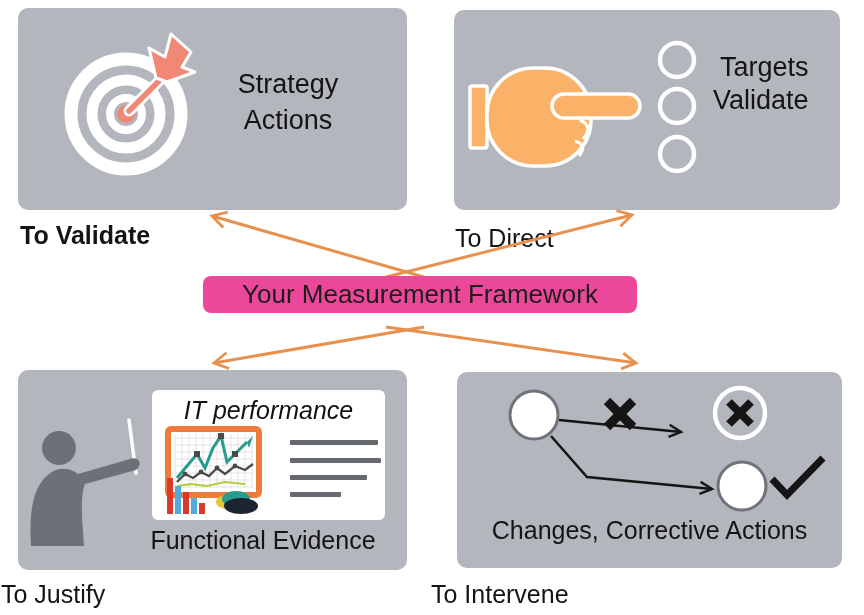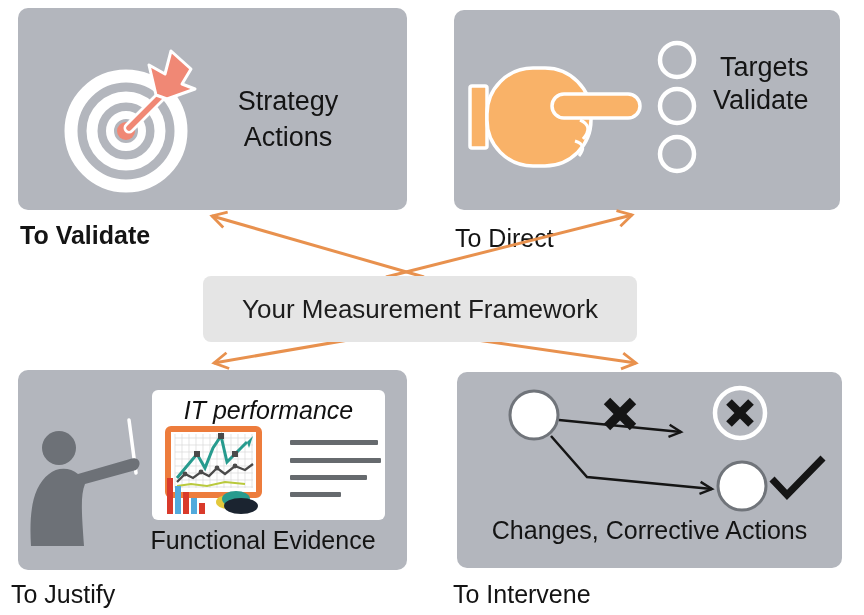--- a/index.html
+++ b/index.html
@@ -3,21 +3,21 @@
 <meta charset="utf-8">
 <style>
   html,body{margin:0;padding:0;background:#fff;}
   .canvas{
     position:relative;width:864px;height:615px;background:#ffffff;overflow:hidden;
     font-family:"Liberation Sans", sans-serif;color:#161616;
   }
   .gray-box{position:absolute;background:#b3b6bd;border-radius:10px;z-index:1;}
   .tag{position:absolute;font-size:25px;color:#141414;z-index:2;white-space:nowrap;}
   .center-box{
-    position:absolute;left:203px;top:276px;width:434px;height:66px;background:#e5e5e5;
+    position:absolute;left:203px;top:276px;width:434px;height:37px;background:#ec4899;
     border-radius:8px;display:flex;align-items:center;justify-content:center;
     font-size:26px;color:#1d1d1d;z-index:3;white-space:nowrap;
   }
   .quad-title{position:absolute;font-size:27px;color:#141414;z-index:2;}
   #tl-title{left:195px;top:58px;width:150px;text-align:center;line-height:36px;}
   #tr-title{left:259px;top:41px;text-align:right;line-height:33px;}
   .abs-svg{position:absolute;z-index:2;}
   .overlay-arrows{position:absolute;left:0;top:0;z-index:2;pointer-events:none;}
   
   .card{
@@ -43,42 +43,42 @@
 
 <div class="canvas">
 
   <div class="gray-box" style="left:18px;top:8px;width:389px;height:202px;"></div>
   <div class="gray-box" style="left:454px;top:10px;width:386px;height:200px;"></div>
   <div class="gray-box" style="left:18px;top:370px;width:389px;height:200px;"></div>
   <div class="gray-box" style="left:457px;top:372px;width:385px;height:196px;"></div>
 
   <div class="tag" style="left:20px;top:221px;font-weight:bold;">To Validate</div>
   <div class="tag" style="left:455px;top:224px;">To Direct</div>
-  <div class="tag" style="left:11px;top:580px;">To Justify</div>
-  <div class="tag" style="left:453px;top:580px;text-align:right;">To Intervene</div>
+  <div class="tag" style="left:1px;top:580px;">To Justify</div>
+  <div class="tag" style="left:431px;top:580px;text-align:right;">To Intervene</div>
 
   <svg class="overlay-arrows" width="864" height="615" viewBox="0 0 864 615">
     <defs>
       <marker id="ah-or" markerUnits="userSpaceOnUse" markerWidth="22" markerHeight="22" refX="18" refY="11" orient="auto">
         <path d="M4,3 L18,11 L4,19" fill="none" stroke="#e8914e" stroke-width="2.8"></path>
       </marker>
     </defs>
     <g stroke="#e8914e" stroke-width="3" fill="none">
       <line x1="424" y1="277" x2="212" y2="216" marker-end="url(#ah-or)"></line>
       <line x1="386" y1="277" x2="632" y2="215" marker-end="url(#ah-or)"></line>
       <line x1="424" y1="327" x2="214" y2="363" marker-end="url(#ah-or)"></line>
       <line x1="386" y1="327" x2="636" y2="363" marker-end="url(#ah-or)"></line>
     </g>
   </svg>
 
   <div class="center-box">
     <span>Your Measurement Framework</span>
   </div>
 
-  <div style="position:absolute;left:18px;top:8px;width:389px;height:202px;z-index:2;margin-top:17px;">
+  <div style="position:absolute;left:18px;top:8px;width:389px;height:202px;z-index:2;">
     <svg class="abs-svg" style="left:28px;top:18px;" width="170" height="175" viewBox="0 0 170 175">
       <g fill="none" stroke="#ffffff">
         <circle cx="80" cy="88" r="55" stroke-width="13"></circle>
         <circle cx="80" cy="88" r="34" stroke-width="11"></circle>
         <circle cx="80" cy="88" r="16" stroke-width="8"></circle>
       </g>
       <circle cx="80" cy="88" r="9" fill="#f08875"></circle>
       <line x1="83" y1="85" x2="122" y2="46" stroke="#ffffff" stroke-width="11" stroke-linecap="round"></line>
       <line x1="83" y1="85" x2="122" y2="46" stroke="#f08875" stroke-width="5.5" stroke-linecap="round"></line>
       <path d="M110,52 L103,22 L119,31 L125,8 L145,26 L136,41 L149,46 L121,56 Z" fill="#f08875" stroke="#ffffff" stroke-width="3" stroke-linejoin="round"></path>

